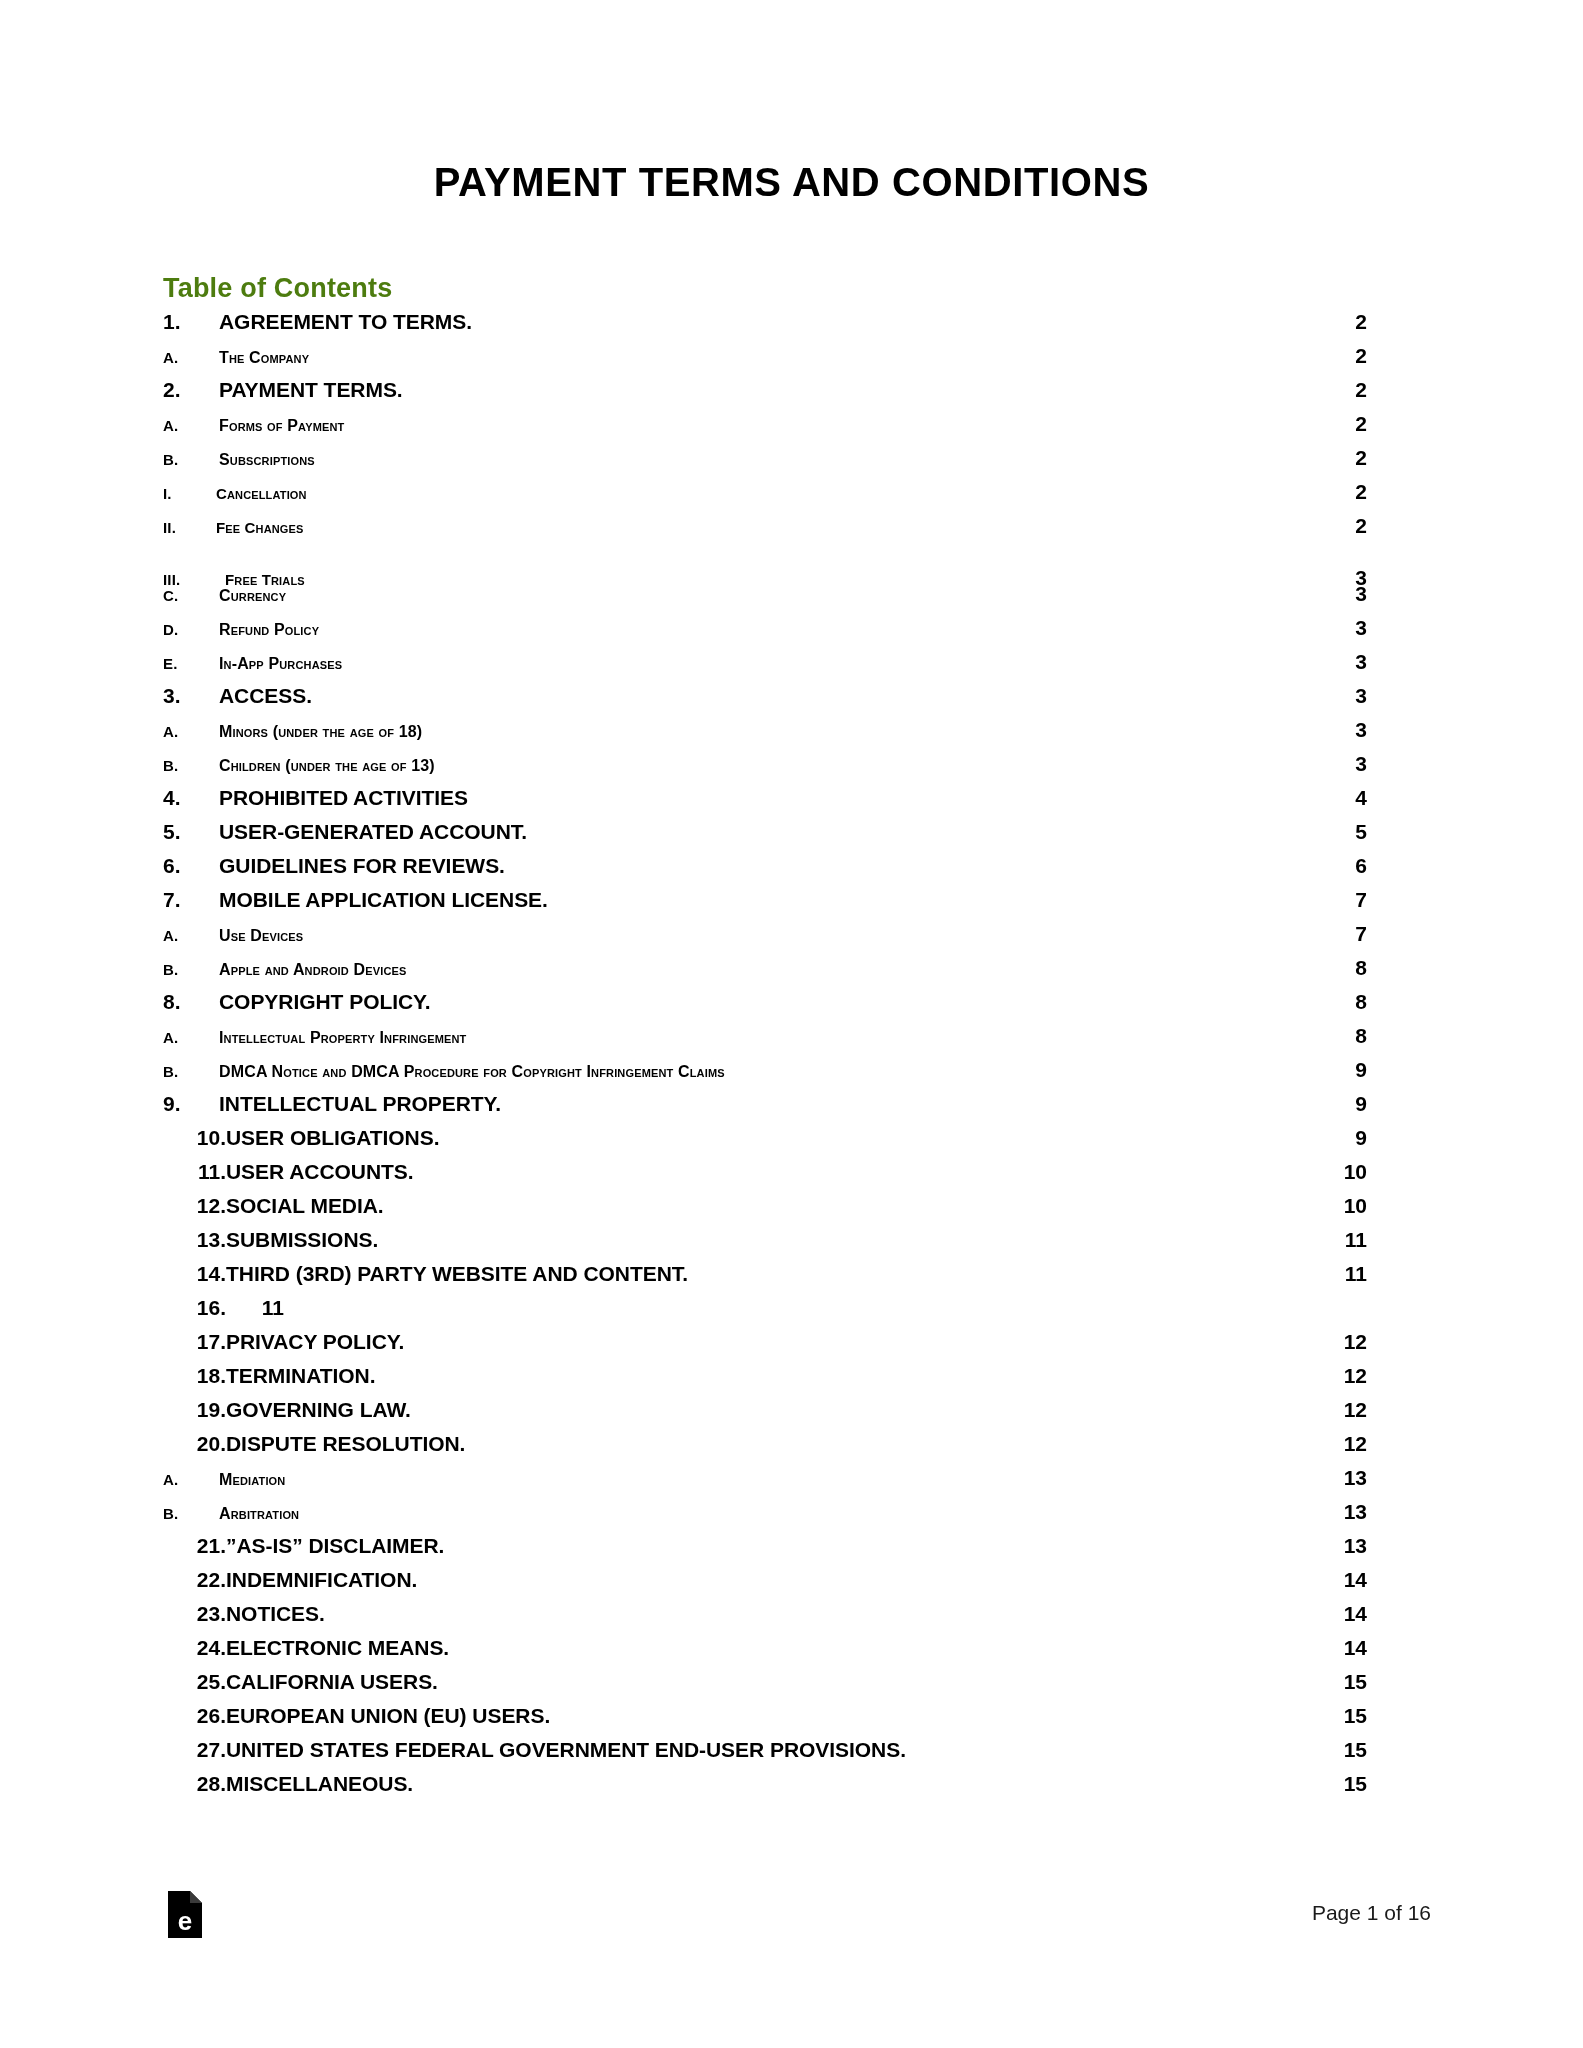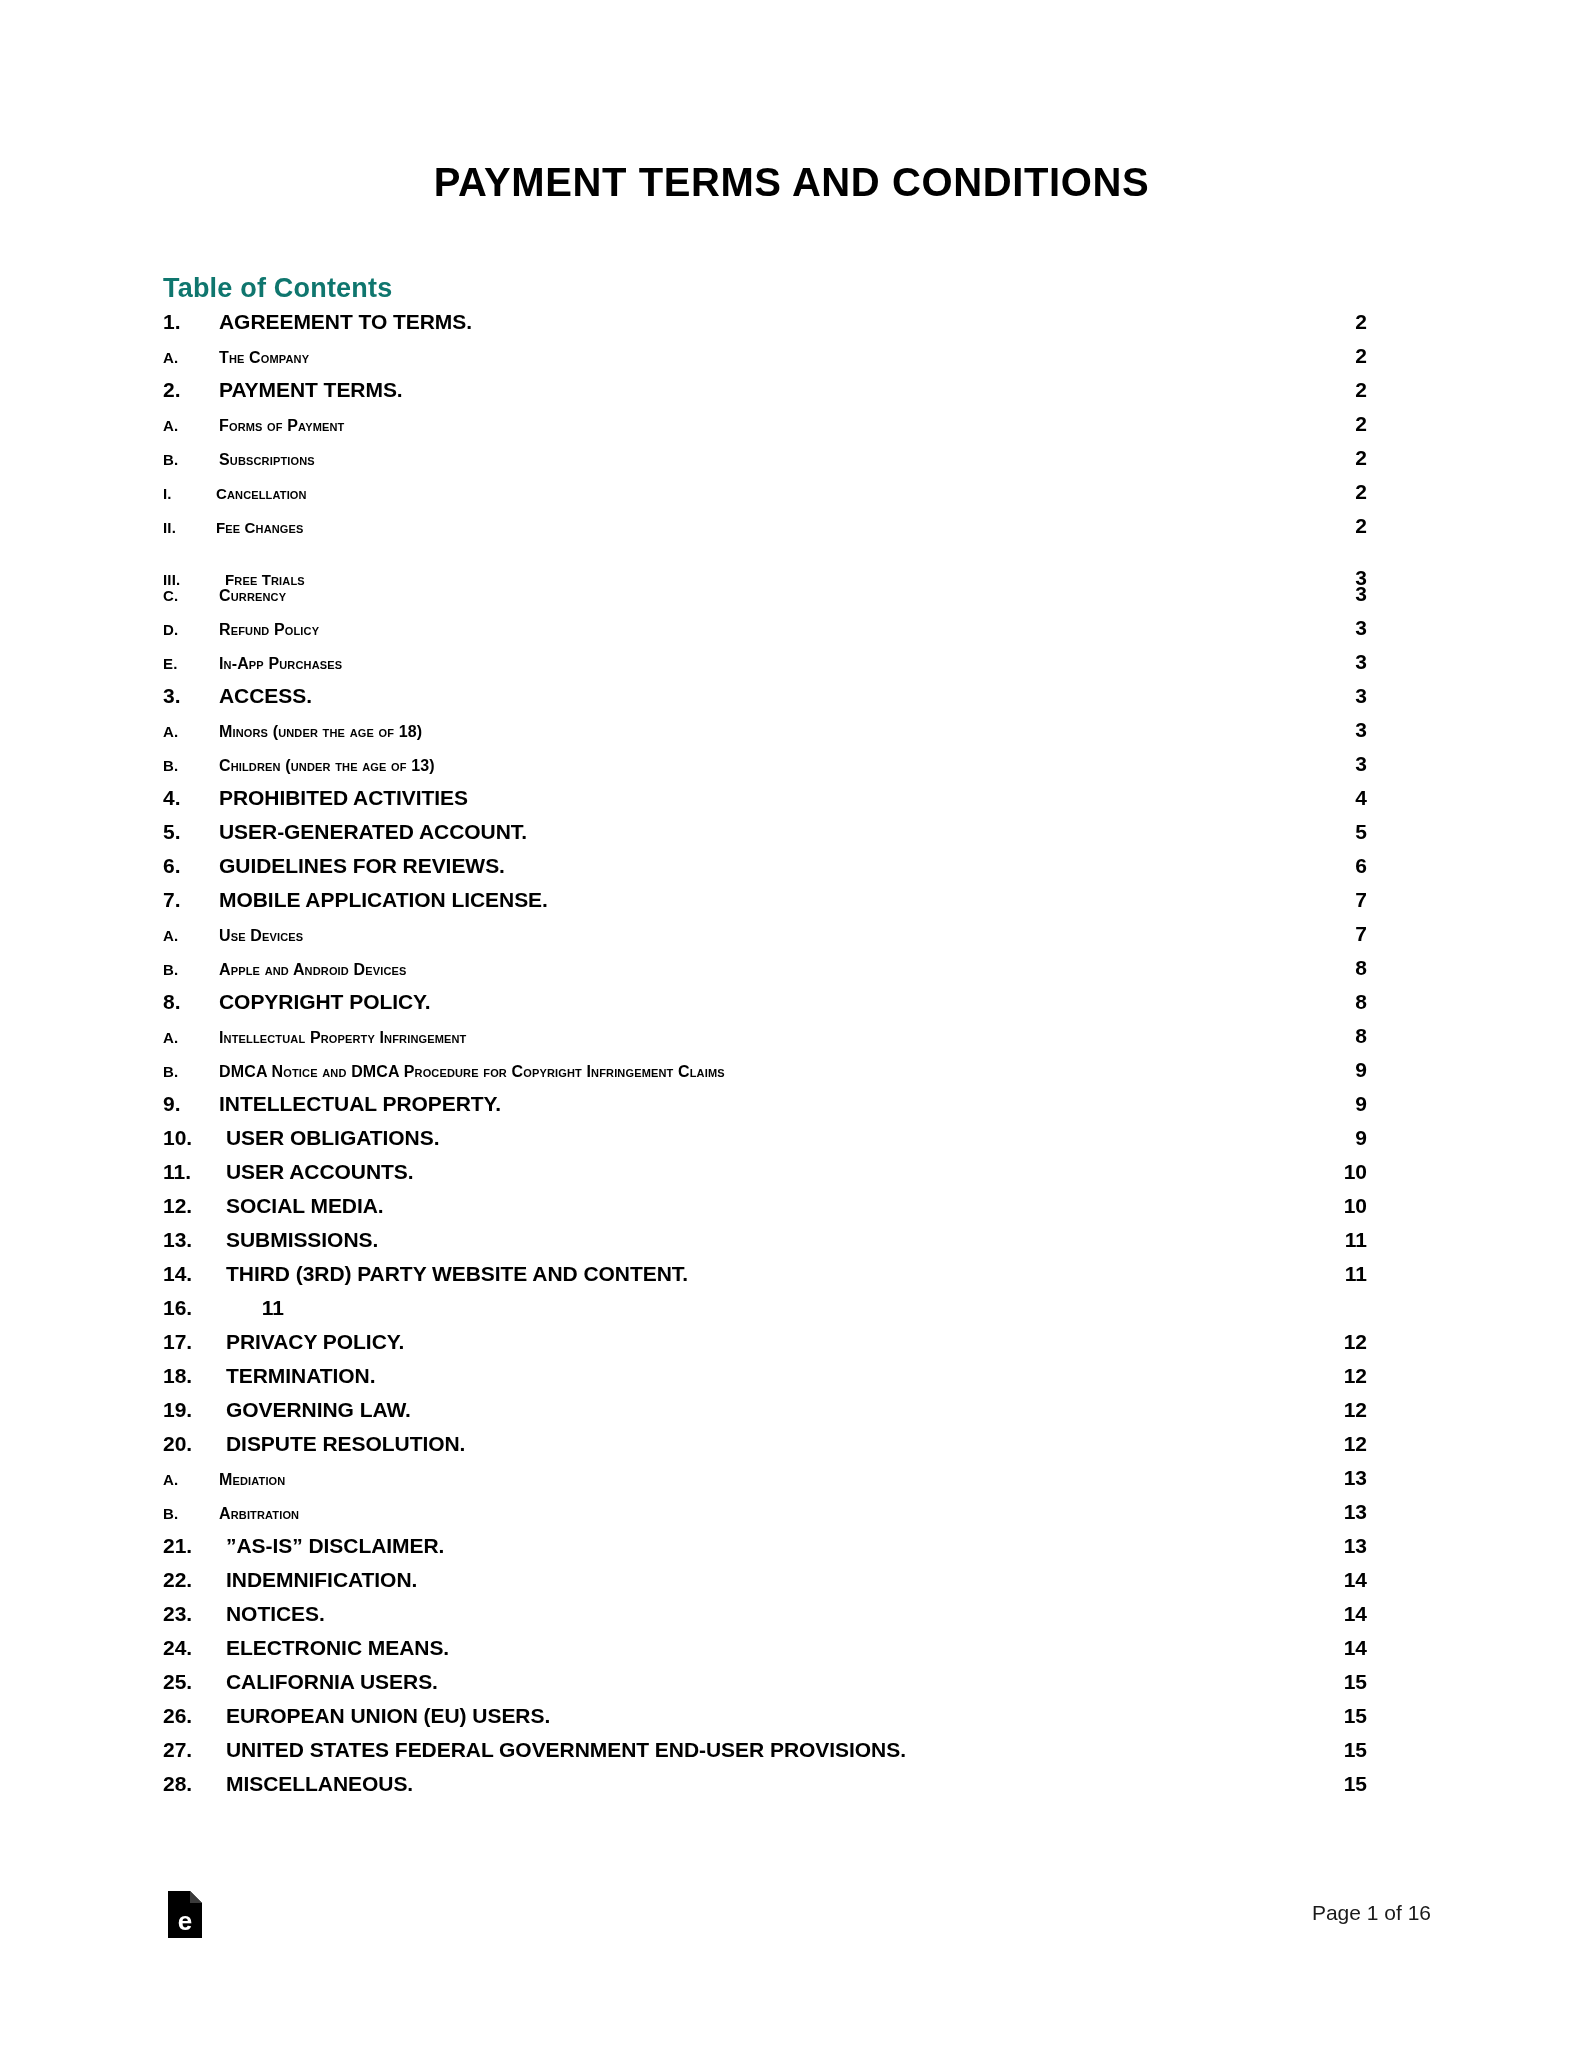--- a/index.html
+++ b/index.html
@@ -38,21 +38,21 @@
     white-space: nowrap;
   }
 
   
   .toc-heading {
     position: absolute;
     top: 273px;
     left: 163px;
     font-size: 27px;
     font-weight: bold;
-    color: #0f766e;
+    color: #4d7c0f;
     letter-spacing: 0.2px;
   }
 
   
   .toc {
     position: absolute;
     top: 310px;
     left: 163px;
     width: 1204px;
   }
@@ -91,20 +91,21 @@
   
   .lvl1 {
     height: 34px;
   }
   .lvl1 .toc-num {
     width: 56px;
     font-size: 21px;
   }
   .lvl1.wide .toc-num {
     width: 63px;
+    text-align: right;
   }
   .lvl1 .toc-label {
     font-size: 21px;
     letter-spacing: -0.05px;
   }
   .lvl1 .toc-page {
     font-size: 21px;
   }
 
   

